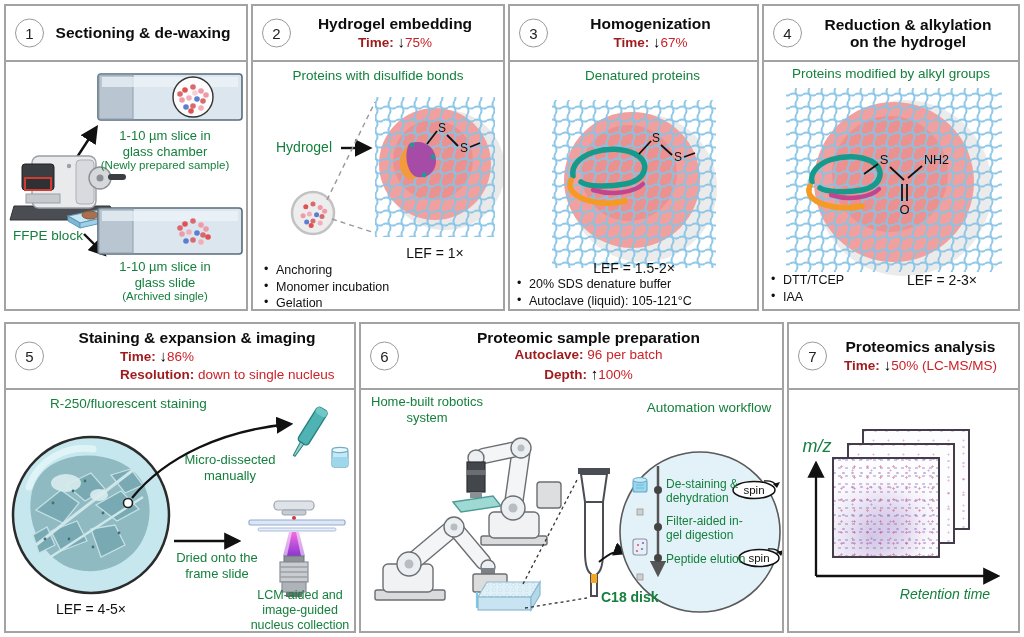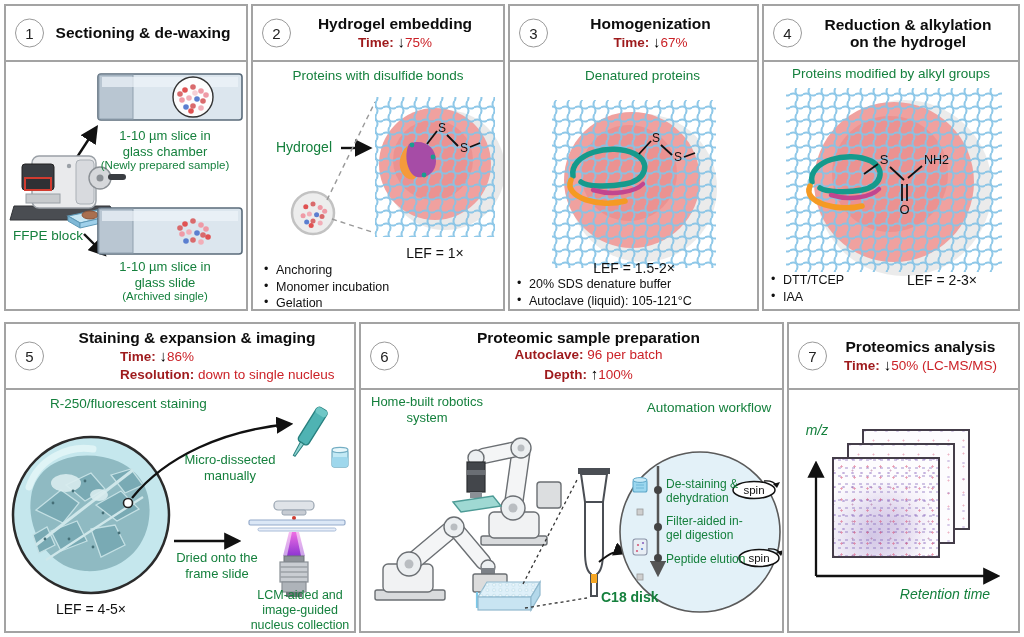--- a/index.html
+++ b/index.html
@@ -539,18 +539,18 @@
       <div class="sq front" style="left:43px;top:67px;"></div>
       <svg class="art" width="229" height="243" viewBox="0 0 229 243">
         <defs>
           <marker id="arr7" viewBox="0 0 10 10" refX="8" refY="5" markerWidth="7.5" markerHeight="7.5" orient="auto">
               <path d="M0,0 L10,5 L0,10 Z" fill="#111"></path>
             </marker>
         </defs>
         <line x1="27" y1="186" x2="27" y2="74" stroke="#111" stroke-width="2.3" marker-end="url(#arr7)"></line>
         <line x1="27" y1="186" x2="208" y2="186" stroke="#111" stroke-width="2.3" marker-end="url(#arr7)"></line>
       </svg>
-      <div class="lbl ital nowrap" style="left:8px;top:32px;width:40px;font-size:14px;">m/z</div>
+      <div class="lbl ital nowrap" style="left:8px;top:46px;width:40px;font-size:18px;">m/z</div>
       <div class="lbl ital nowrap" style="left:96px;top:196px;width:120px;font-size:14px;">Retention time</div>
     </div>
   </section>
 
 </div>
 
 </body></html>

